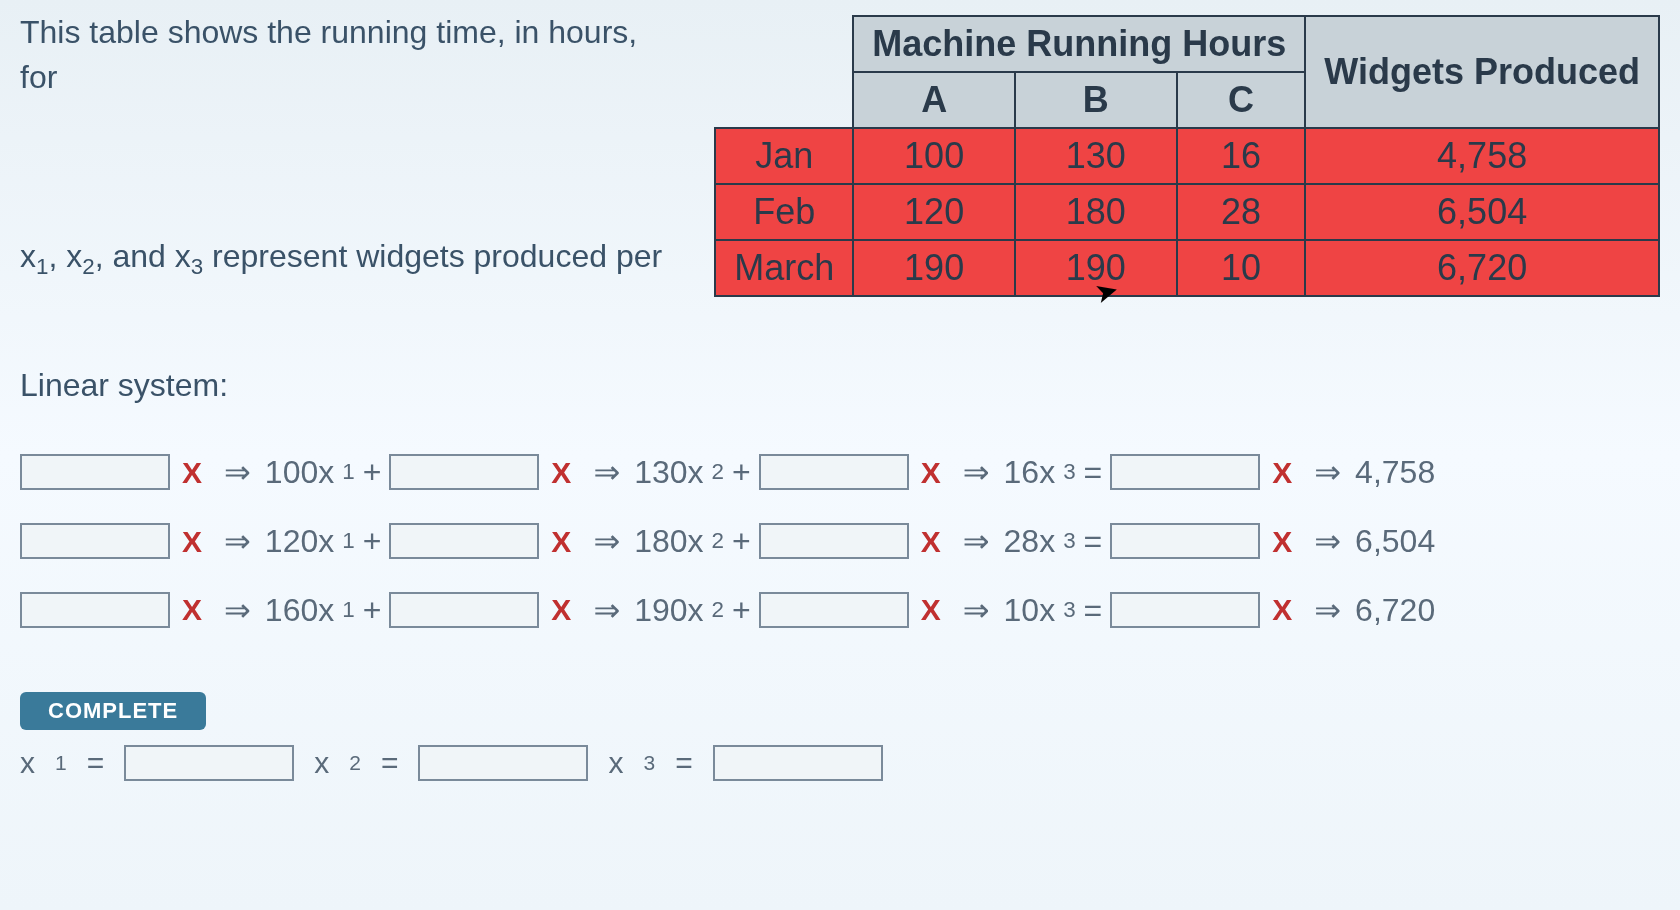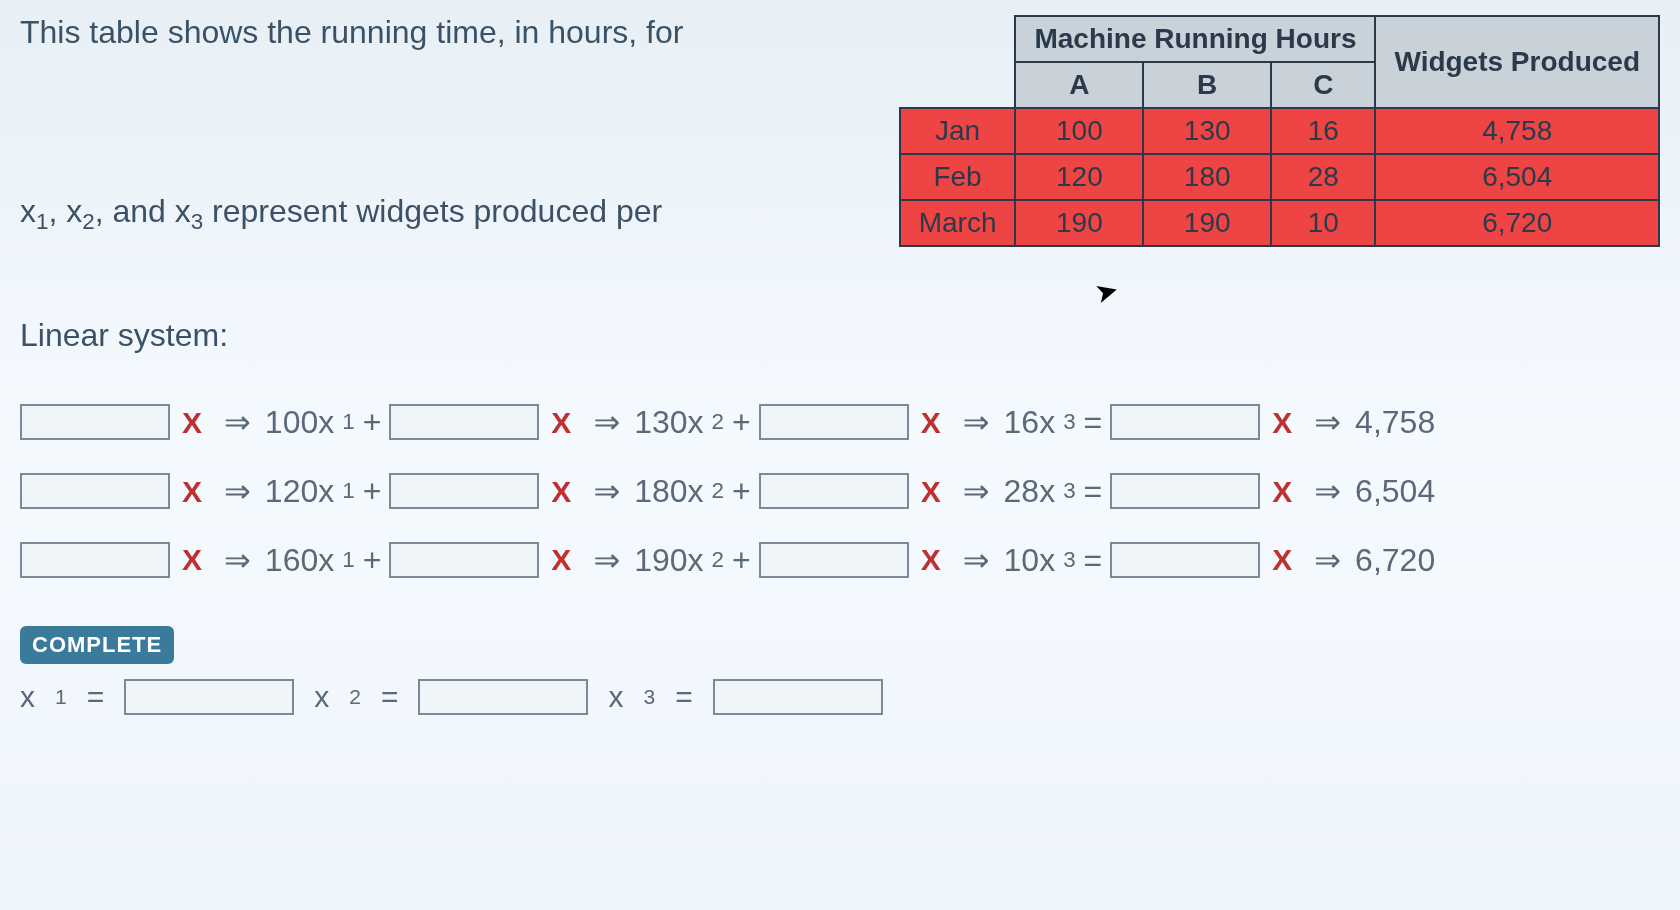--- a/index.html
+++ b/index.html
@@ -19,21 +19,21 @@
   }
   .prompt {
     flex: 1;
     font-size: 32px;
     line-height: 1.4;
     color: #3a5268;
   }
   sub { font-size: 0.7em; vertical-align: sub; }
   .data-table {
     border-collapse: collapse;
-    font-size: 28px;
+    font-size: 36px;
     color: #2a3a4a;
     margin-top: 5px;
   }
   .data-table th, .data-table td {
     border: 2px solid #2a3a4a;
     padding: 6px 18px;
     text-align: center;
     background: #ef4444;
   }
   .data-table th {
@@ -68,23 +68,23 @@
     margin-left: 4px;
     margin-right: 8px;
   }
   .arrow { color: #5a6a7a; margin: 0 6px; }
   .complete-btn {
     display: inline-block;
     background: #3a7a9a;
     color: #fff;
     font-size: 22px;
     font-weight: bold;
-    padding: 6px 12px;
+    padding: 6px 28px;
     border-radius: 6px;
-    margin-top: 28px;
+    margin-top: 44px;
     letter-spacing: 1px;
   }
   .answers {
     margin-top: 15px;
     font-size: 30px;
     color: #5a6a7a;
     display: flex;
     gap: 20px;
     align-items: center;
   }

